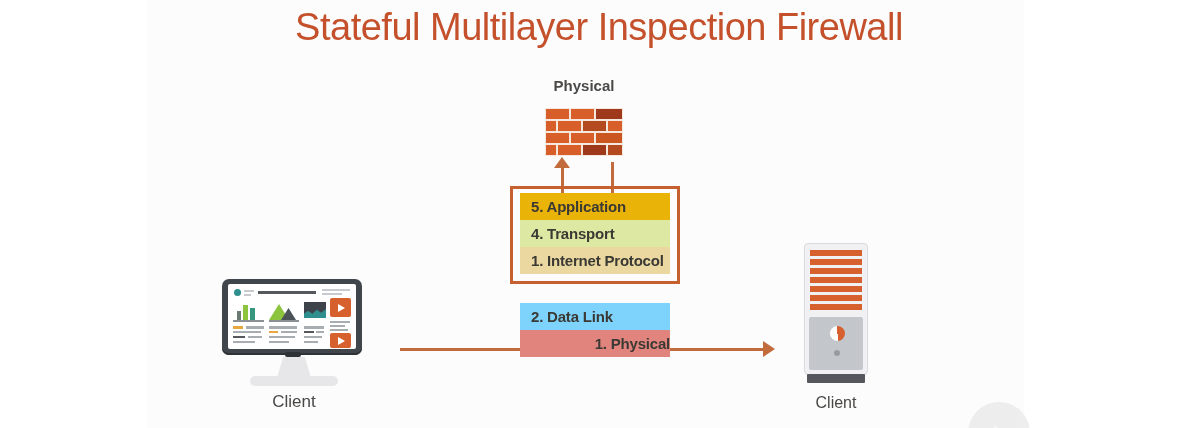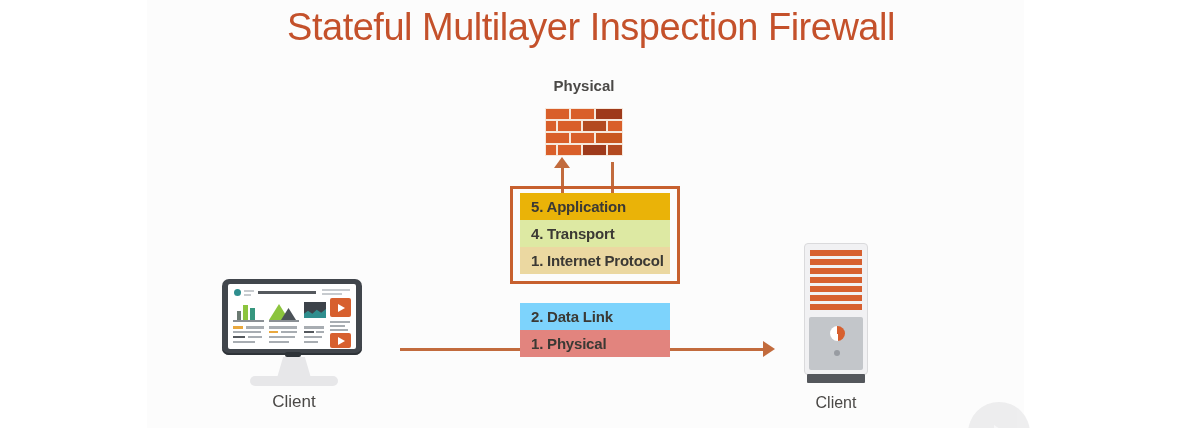--- a/index.html
+++ b/index.html
@@ -1,20 +1,20 @@
 <!DOCTYPE html>
 <html><head>
 <meta charset="utf-8">
 <style>
   html,body{margin:0;padding:0;background:#ffffff;font-family:"Liberation Sans","DejaVu Sans",sans-serif;}
   .canvas{position:relative;width:1200px;height:428px;background:#ffffff;overflow:hidden;}
   .band{position:absolute;left:147px;top:0;width:877px;height:428px;background:#fcfcfc;}
   .abs{position:absolute;}
 
-  .title{position:absolute;left:8px;top:6px;width:1166px;margin:0;text-align:center;
+  .title{position:absolute;left:16px;top:6px;width:1166px;margin:0;text-align:center;
          font-size:38px;font-weight:400;letter-spacing:-0.5px;color:#c4512b;}
 
   .fw-label{position:absolute;left:534px;top:77px;width:100px;text-align:center;
             font-size:15px;font-weight:600;color:#4b4947;}
 
   
   .vline,.hline{position:absolute;background:#c26b3d;}
   .arrow-up{position:absolute;width:0;height:0;
             border-left:8px solid transparent;border-right:8px solid transparent;
             border-bottom:11px solid #c26b3d;}
@@ -100,21 +100,21 @@
   <div class="vline" style="left:561px;top:328px;width:3px;height:23px"></div>
   <div class="vline" style="left:611px;top:328px;width:3px;height:23px"></div>
   <div class="hline" style="left:611px;top:348px;width:152px;height:3px"></div>
   <div class="arrow-right" style="left:763px;top:341px"></div>
 
   <div class="stack">
     <div class="layer" style="background-color: #eab308;">5. Application</div>
     <div class="layer" style="background-color: rgb(221, 233, 163);">4. Transport</div>
     <div class="layer" style="background-color: rgb(235, 216, 161);">1. Internet Protocol</div>
     <div class="layer" style="background-color: #7dd3fc; margin-top: 29px;">2. Data Link</div>
-    <div class="layer" style="background-color: rgb(226, 132, 126);">1. Physical</div>
+    <div class="layer" style="background-color: rgb(226, 132, 126); text-align: right;">1. Physical</div>
   </div>
   <div class="inspect-box" style="border-color: rgb(199, 96, 47);"></div>
 
   <div class="bezel"></div>
   <div class="screen">
     <div class="abs" style="left:6px;top:5px;width:7px;height:7px;border-radius:50%;background:#2f8e8e"></div>
     <div class="tl light" style="left:16px;top:6px;width:10px"></div>
     <div class="tl light" style="left:16px;top:10px;width:7px"></div>
     <div class="tl dark" style="left:30px;top:7px;width:58px;height:3px"></div>
     <div class="tl light" style="left:94px;top:5px;width:28px"></div>

